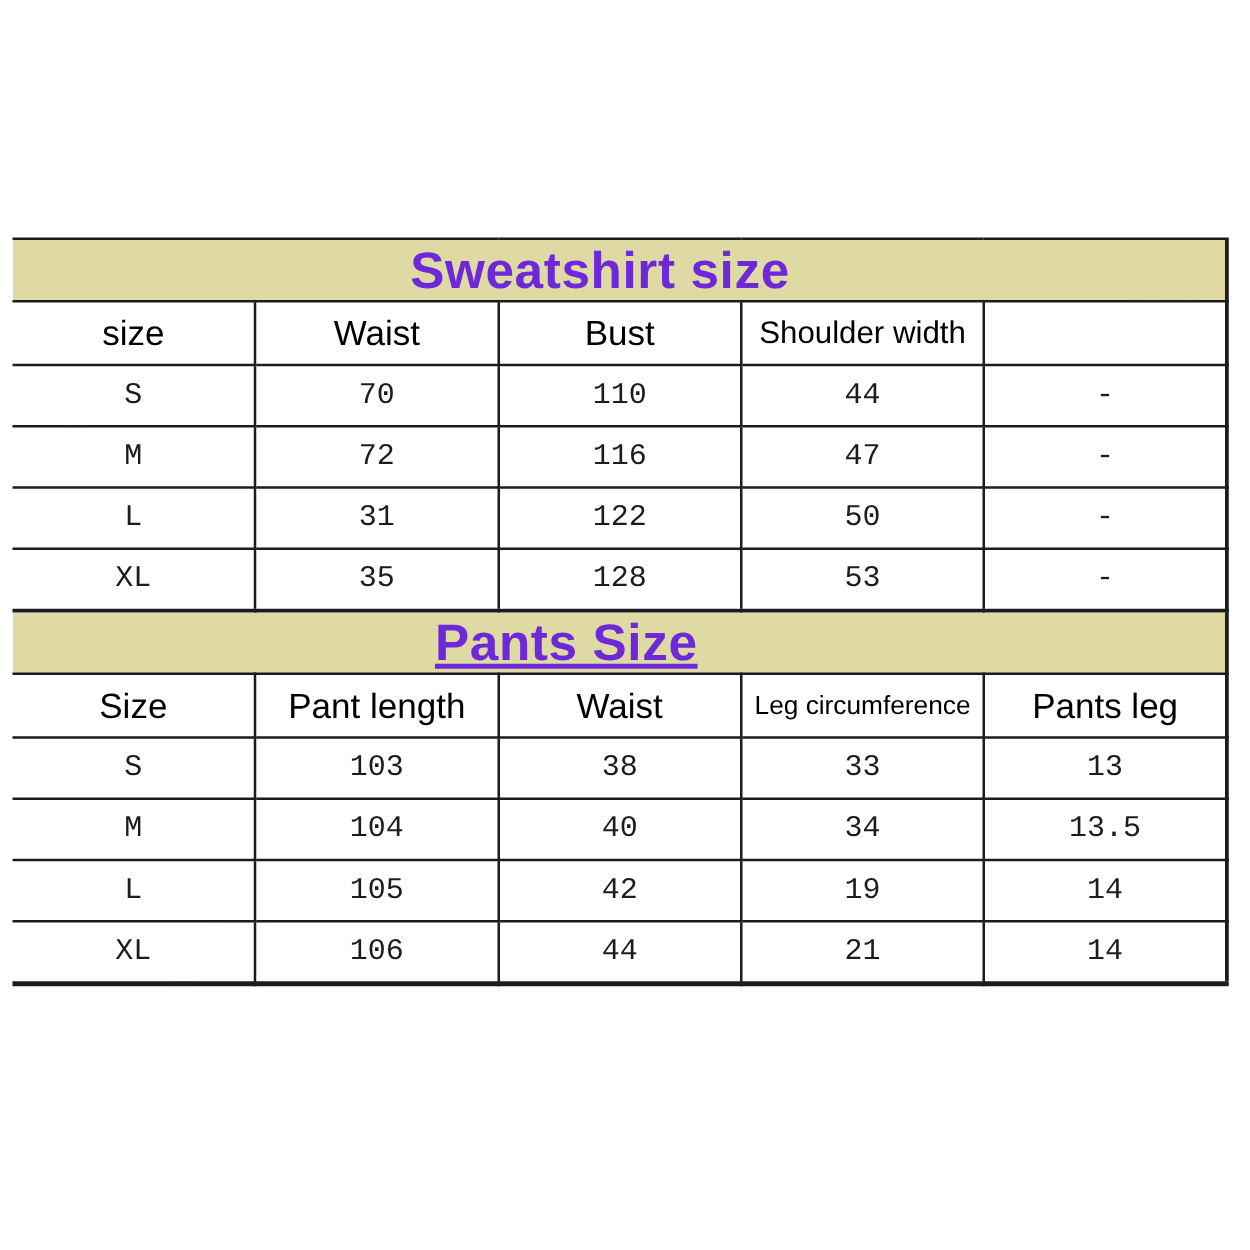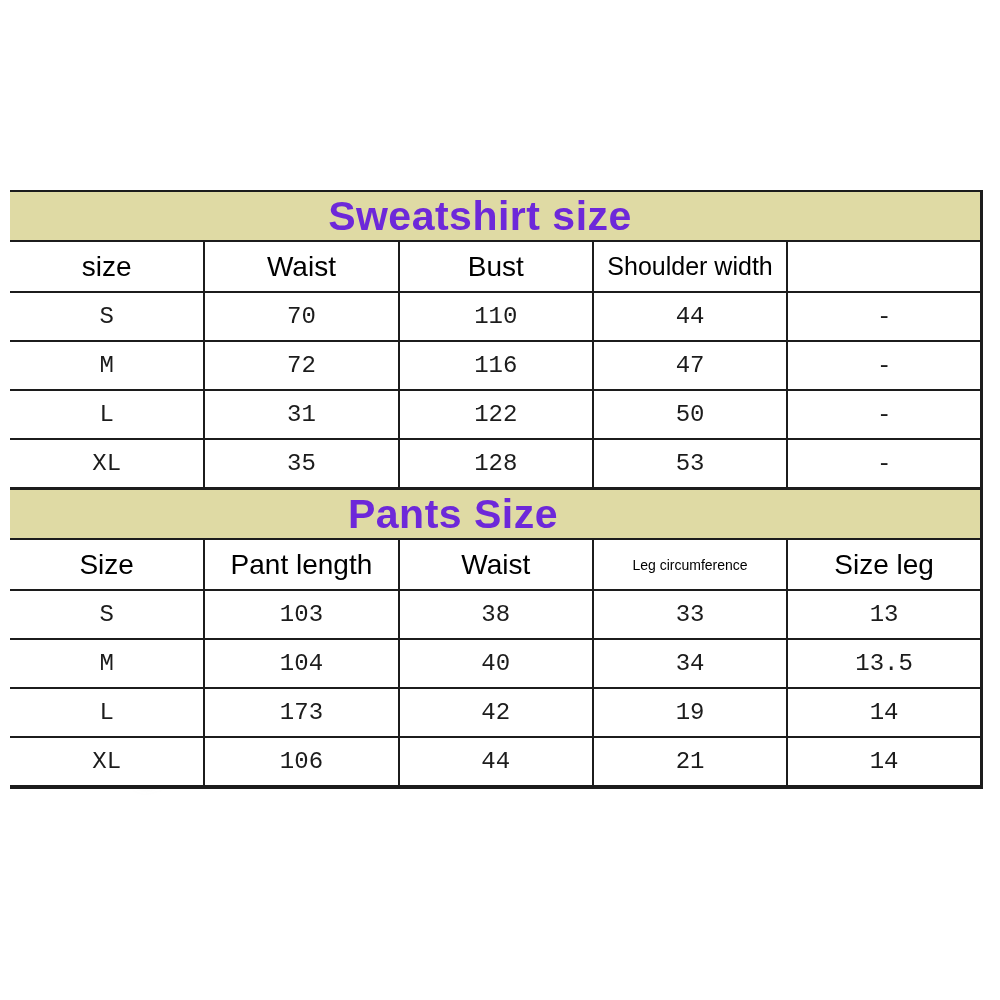--- a/index.html
+++ b/index.html
@@ -35,32 +35,32 @@
     border-bottom:3px solid var(--line);
     height:48px;
     font-size:41px;
     letter-spacing:0.5px;
     color:#6d28d9;
   }
   th.band .band-text{display:inline-block;}
   table.sweatshirt th.band{font-weight:600;}
   table.sweatshirt th.band .band-text{transform:translateX(-15px);}
   table.pants th.band{font-weight:700;}
-  table.pants th.band .band-text{transform:translateX(-42px);}
+  table.pants th.band .band-text{transform:translateX(-42px);text-decoration:underline;}
 
   
   tr.header-row th{
     height:49px;
     font-weight:400;
     font-size:28px;
     color:#000000;
     background:#fff;
   }
   tr.header-row th.small{font-size:25px;text-align:center;}
-  tr.header-row th.smaller{font-size:14px;}
+  tr.header-row th.smaller{font-size:21px;}
 
   
   tr.data-row td{
     height:47px;
     font-family:"Liberation Mono", monospace;
     font-size:24px;
     background:#fff;
   }
 
   table.sweatshirt{border-bottom:3px solid var(--line);}
@@ -153,41 +153,41 @@
     </colgroup>
     <thead>
       <tr>
         <th class="band" colspan="5"><span class="band-text">Pants Size</span></th>
       </tr>
       <tr class="header-row">
         <th>Size</th>
         <th>Pant length</th>
         <th>Waist</th>
         <th class="smaller">Leg circumference</th>
-        <th>Size leg</th>
+        <th>Pants leg</th>
       </tr>
     </thead>
     <tbody>
       <tr class="data-row">
         <td>S</td>
         <td>103</td>
         <td>38</td>
         <td>33</td>
         <td>13</td>
       </tr>
       <tr class="data-row">
         <td>M</td>
         <td>104</td>
         <td>40</td>
         <td>34</td>
         <td>13.5</td>
       </tr>
       <tr class="data-row">
         <td>L</td>
-        <td>173</td>
+        <td>105</td>
         <td>42</td>
         <td>19</td>
         <td>14</td>
       </tr>
       <tr class="data-row">
         <td>XL</td>
         <td>106</td>
         <td>44</td>
         <td>21</td>
         <td>14</td>

